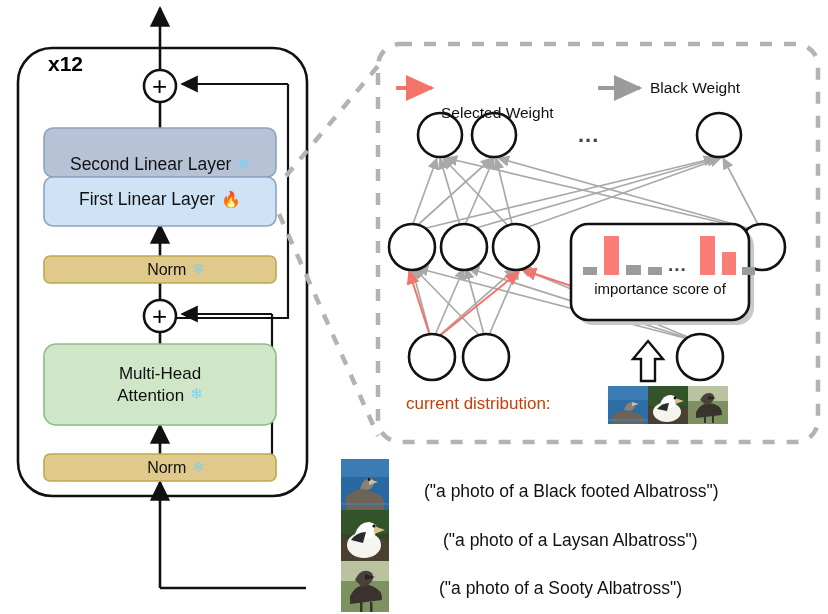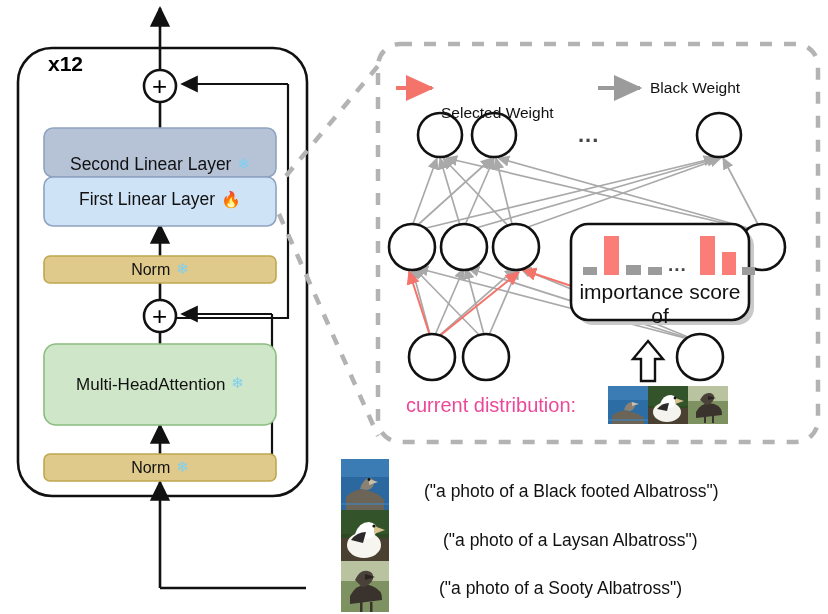--- a/index.html
+++ b/index.html
@@ -49,21 +49,21 @@
   }
   .plusglyph {
     position: absolute;
     font-size: 26px;
     font-weight: 500;
     color: #000;
     line-height: 1;
   }
   .sec-lin { font-size: 17.5px; margin-top: 12px; }
   .fst-lin { font-size: 17.5px; }
-  .norm-lbl { font-size: 16px; }
+  .norm-lbl { font-size: 16px; padding-left: 16px; }
   .mha-lbl  { font-size: 17px; }
   .flake {
     display: inline-block;
     margin-left: 6px;
     font-size: 15px;
     color: #7fd0f0;
   }
   .fire {
     display: inline-block;
     margin-left: 6px;
@@ -80,28 +80,28 @@
     position: absolute;
     font-size: 22px;
     letter-spacing: 1px;
     color: #444;
     font-weight: 700;
   }
   .callout-text {
     position: absolute;
     width: 168px;
     text-align: center;
-    font-size: 21px;
+    font-size: 15px;
     color: #111;
     line-height: 1.15;
   }
   .curdist {
     position: absolute;
-    font-size: 20px;
-    color: #ec4899;
+    font-size: 17px;
+    color: #c2410c;
     white-space: nowrap;
   }
   .caption {
     position: absolute;
     font-size: 17.5px;
     color: #111;
     white-space: nowrap;
   }
 </style>
 </head>
@@ -353,21 +353,21 @@
   <div class="boxlabel fst-lin" style="left:44px; top:177px; width:232px; height:46px;">
     <span>First Linear Layer</span>
     <span class="fire">🔥</span>
   </div>
 
   <div class="boxlabel norm-lbl" style="left:44px; top:256px; width:232px; height:27px;">
     <span>Norm</span>
     <span class="flake">❄</span>
   </div>
 
-  <div class="boxlabel mha-lbl" style="left:44px; top:344px; width:232px; height:81px; flex-direction:row;">
+  <div class="boxlabel mha-lbl" style="left:44px; top:344px; width:232px; height:81px; flex-direction:column;">
     <span>Multi-Head</span>
     <span style="display:flex; ">
       <span>Attention</span>
       <span class="flake">❄</span>
     </span>
   </div>
 
   <div class="boxlabel norm-lbl" style="left:44px; top:454px; width:232px; height:27px;">
     <span>Norm</span>
     <span class="flake">❄</span>

